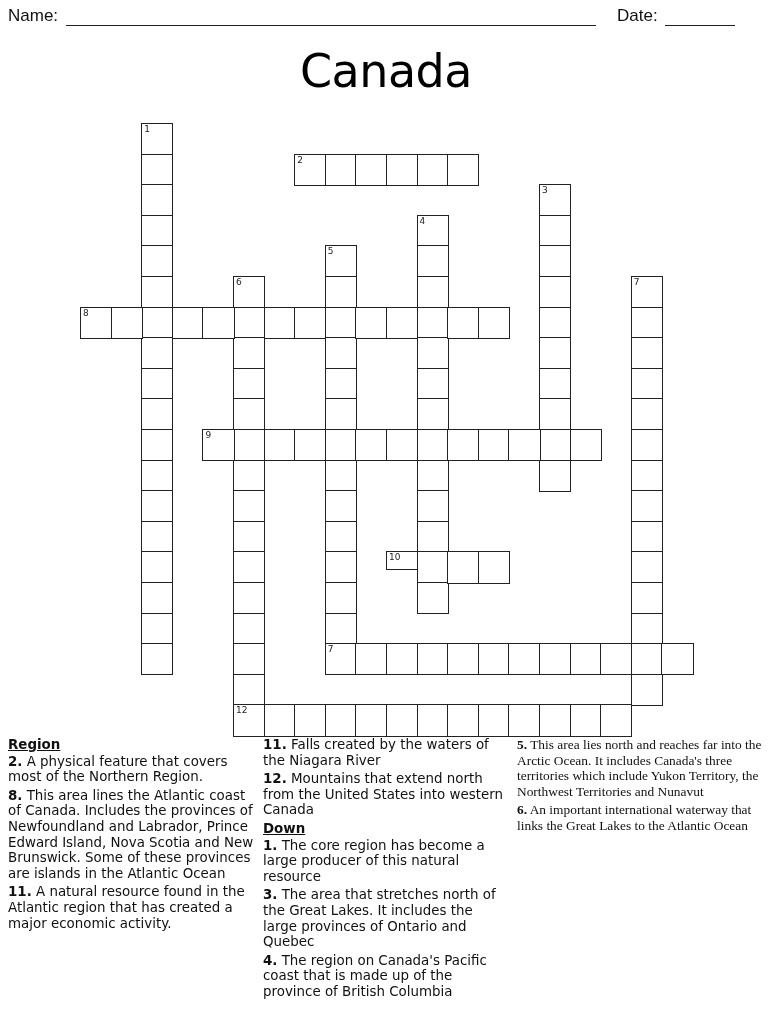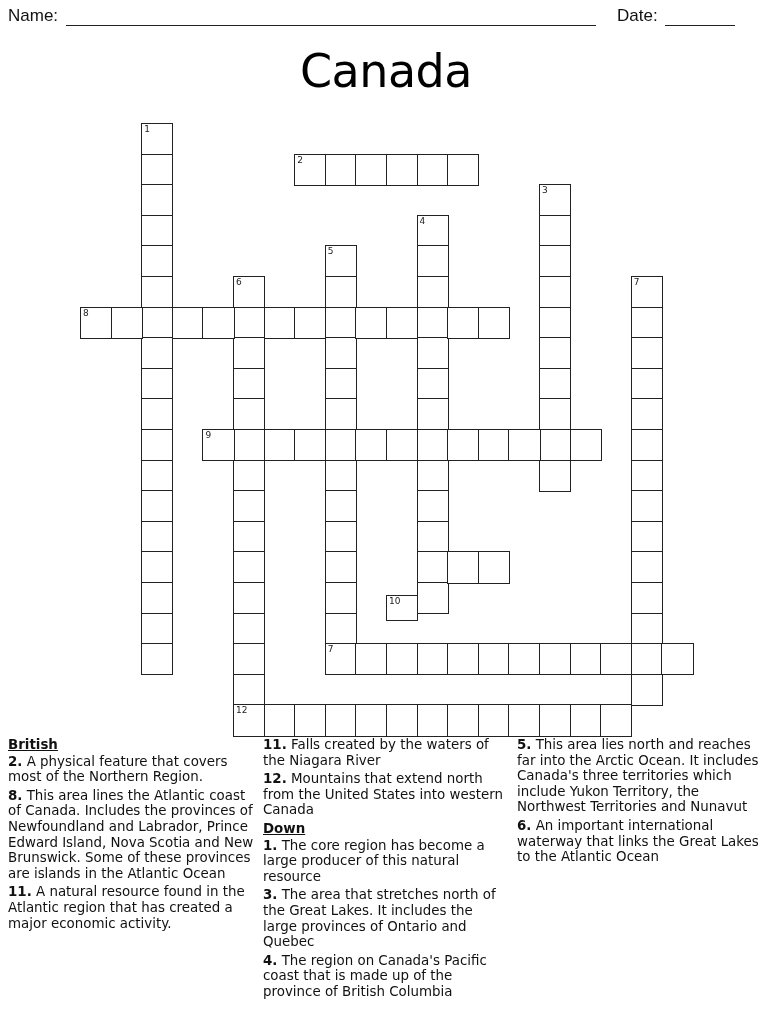--- a/index.html
+++ b/index.html
@@ -168,21 +168,21 @@
       <span class="num">9</span>
     </div>
     <div class="cell" style="left: 263.6px; top: 429px; width: 32.2px; height: 32.2px;"></div>
     <div class="cell" style="left: 294.2px; top: 429px; width: 32.2px; height: 32.2px;"></div>
     <div class="cell" style="left: 355.4px; top: 429px; width: 32.2px; height: 32.2px;"></div>
     <div class="cell" style="left: 386px; top: 429px; width: 32.2px; height: 32.2px;"></div>
     <div class="cell" style="left: 447.2px; top: 429px; width: 32.2px; height: 32.2px;"></div>
     <div class="cell" style="left: 477.8px; top: 429px; width: 32.2px; height: 32.2px;"></div>
     <div class="cell" style="left: 508.4px; top: 429px; width: 32.2px; height: 32.2px;"></div>
     <div class="cell" style="left: 569.6px; top: 429px; width: 32.2px; height: 32.2px;"></div>
-    <div class="cell" style="left: 386px; top: 551.4px; width: 32.2px; height: 26px; margin-top: 44px;">
+    <div class="cell" style="left: 386px; top: 551.4px; width: 32.2px; height: 19px;">
       <span class="num">10</span>
     </div>
     <div class="cell" style="left: 447.2px; top: 551.4px; width: 32.2px; height: 32.2px;"></div>
     <div class="cell" style="left: 477.8px; top: 551.4px; width: 32.2px; height: 32.2px;"></div>
     <div class="cell" style="left: 355.4px; top: 643.2px; width: 32.2px; height: 32.2px;"></div>
     <div class="cell" style="left: 386px; top: 643.2px; width: 32.2px; height: 32.2px;"></div>
     <div class="cell" style="left: 416.6px; top: 643.2px; width: 32.2px; height: 32.2px;"></div>
     <div class="cell" style="left: 447.2px; top: 643.2px; width: 32.2px; height: 32.2px;"></div>
     <div class="cell" style="left: 477.8px; top: 643.2px; width: 32.2px; height: 32.2px;"></div>
     <div class="cell" style="left: 508.4px; top: 643.2px; width: 32.2px; height: 32.2px;"></div>
@@ -198,31 +198,31 @@
     <div class="cell" style="left: 416.6px; top: 704.4px; width: 32.2px; height: 32.2px;"></div>
     <div class="cell" style="left: 447.2px; top: 704.4px; width: 32.2px; height: 32.2px;"></div>
     <div class="cell" style="left: 477.8px; top: 704.4px; width: 32.2px; height: 32.2px;"></div>
     <div class="cell" style="left: 508.4px; top: 704.4px; width: 32.2px; height: 32.2px;"></div>
     <div class="cell" style="left: 539px; top: 704.4px; width: 32.2px; height: 32.2px;"></div>
     <div class="cell" style="left: 569.6px; top: 704.4px; width: 32.2px; height: 32.2px;"></div>
     <div class="cell" style="left: 600.2px; top: 704.4px; width: 32.2px; height: 32.2px;"></div>
   </div>
 
 <div class="clues" style="left:8px; width:246px;">
-  <div class="heading">British</div>
+  <div class="heading">Region</div>
   <div class="clue"><b>2.</b> <span>A physical feature that covers most of the Northern Region.</span></div>
   <div class="clue"><b>8.</b> <span>This area lines the Atlantic coast of Canada. Includes the provinces of Newfoundland and Labrador, Prince Edward Island, Nova Scotia and New Brunswick. Some of these provinces are islands in the Atlantic Ocean</span></div>
   <div class="clue"><b>11.</b> <span>A natural resource found in the Atlantic region that has created a major economic activity.</span></div>
 </div>
 
 <div class="clues" style="left:263px; width:246px;">
   <div class="clue"><b>11.</b> <span>Falls created by the waters of the Niagara River</span></div>
   <div class="clue"><b>12.</b> <span>Mountains that extend north from the United States into western Canada</span></div>
   <div class="heading">Down</div>
   <div class="clue"><b>1.</b> <span>The core region has become a large producer of this natural resource</span></div>
   <div class="clue"><b>3.</b> <span>The area that stretches north of the Great Lakes. It includes the large provinces of Ontario and Quebec</span></div>
   <div class="clue"><b>4.</b> <span>The region on Canada's Pacific coast that is made up of the province of British Columbia</span></div>
 </div>
 
-<div class="clues" style="left:517px; width:250px;">
+<div class="clues" style="left:517px; width:250px;font-family:Liberation Serif, serif;">
   <div class="clue"><b>5.</b> <span>This area lies north and reaches far into the Arctic Ocean. It includes Canada's three territories which include Yukon Territory, the Northwest Territories and Nunavut</span></div>
   <div class="clue"><b>6.</b> <span>An important international waterway that links the Great Lakes to the Atlantic Ocean</span></div>
 </div>
 
 </body></html>

